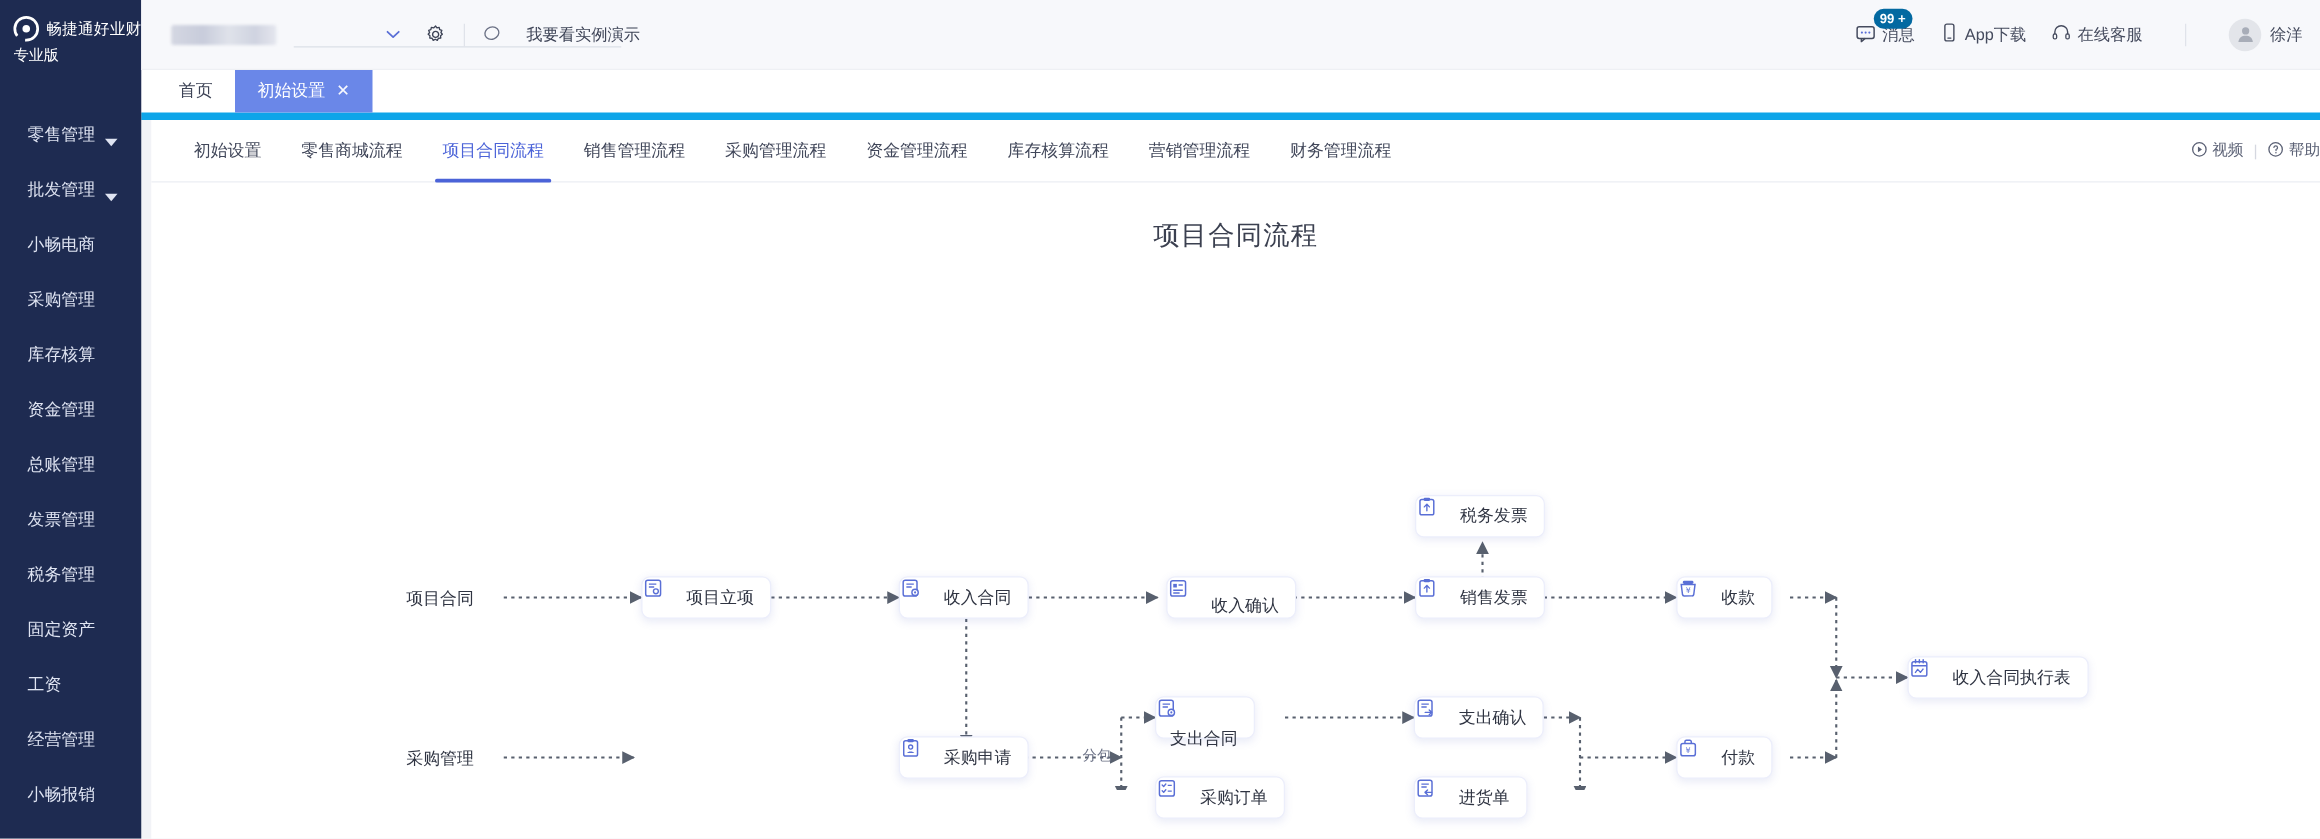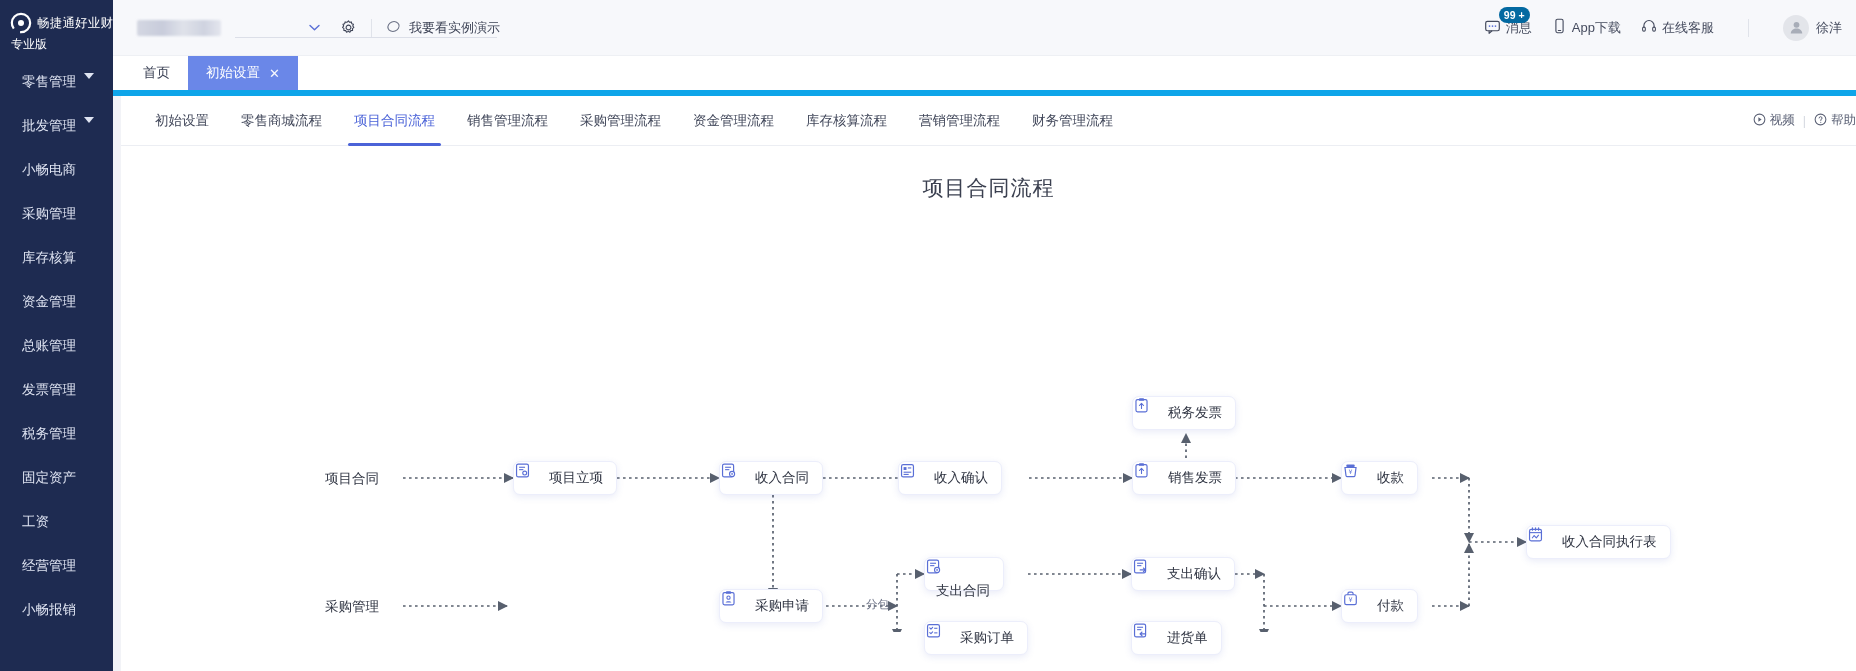--- a/index.html
+++ b/index.html
@@ -21,21 +21,21 @@
     width: 22px; height: 22px; flex: 0 0 22px;
     display: flex; align-items: center; justify-content: center;
   }
   .brand-name {
     color: #ffffff; font-size: 12.5px; letter-spacing: .2px; white-space: nowrap;
   }
   .brand-sub { color: #ffffff; font-size: 12px; margin-top: 2px; padding-left: 1px; }
 
   .nav { margin-top: 14px; }
   .nav-item {
-    height: 44px; display: flex; align-items: flex-start; padding-left: 22px;
+    height: 44px; display: flex; align-items: flex-end; padding-left: 22px;
     color: #dfe4f2; font-size: 13.5px; cursor: pointer; white-space: nowrap;
   }
   .nav-item .caret {
     margin-left: 8px; width: 0; height: 0; border-left: 5px solid transparent;
     border-right: 5px solid transparent; border-top: 6px solid #dfe4f2;
   }
 
   
   .right { flex: 1; display: flex; flex-direction: column; min-width: 0; background:#f2f3f7; }
 
@@ -51,21 +51,21 @@
     filter: blur(1.2px);
   }
   .search-underline {
     position: absolute; left: 122px; top: 37px; width: 262px; height: 1px; background: #dcdfe8;
   }
   .icon-btn { display: flex; align-items: center; justify-content: center; cursor: pointer; }
   .chev-down { margin-left: 86px; }
   .gear { margin-left: 18px; }
   .vdiv { width: 1px; height: 18px; background: #e0e3ea; margin: 0 14px; }
   .demo-link {
-    display: flex; align-items: center; gap: 8px; color: #3d4356; font-size: 13px;
+    display: flex; align-items: center; gap: 20px; color: #3d4356; font-size: 13px;
     cursor: pointer; white-space: nowrap; text-align: right;
   }
   .hdr-right {
     margin-left: auto; display: flex; align-items: center; gap: 20px; padding-right: 0;
   }
   .hdr-link {
     display: flex; align-items: center; gap: 5px; color: #454b5e; font-size: 13px;
     cursor: pointer; position: relative; white-space: nowrap;
   }
   .badge {
@@ -424,21 +424,21 @@
                 <rect x="3" y="2.5" width="13" height="15" rx="2" fill="none" stroke="#5a6fd6" stroke-width="1.4"></rect>
                 <line x1="6" y1="6.2" x2="13" y2="6.2" stroke="#5a6fd6" stroke-width="1.3"></line>
                 <line x1="6" y1="9" x2="11" y2="9" stroke="#5a6fd6" stroke-width="1.3"></line>
                 <circle cx="14.2" cy="14" r="3" fill="#fff" stroke="#5a6fd6" stroke-width="1.3"></circle>
                 <circle cx="14.2" cy="14" r="1" fill="#5a6fd6"></circle>
               </svg>
             </span>
             <span>收入合同</span>
           </div>
 
-          <div class="node" style="left:777px; top:249px;">
+          <div class="node" style="left:812px; top:249px;align-items:flex-end;">
             <span class="ic">
               <svg width="17" height="17" viewBox="0 0 20 20">
                 <rect x="3" y="3" width="14" height="14.5" rx="2" fill="none" stroke="#5a6fd6" stroke-width="1.4"></rect>
                 <rect x="5.4" y="6" width="3.4" height="3.4" fill="#5a6fd6"></rect>
                 <line x1="10.4" y1="7" x2="14.4" y2="7" stroke="#5a6fd6" stroke-width="1.3"></line>
                 <line x1="5.4" y1="12" x2="14.4" y2="12" stroke="#5a6fd6" stroke-width="1.3"></line>
                 <line x1="5.4" y1="14.6" x2="11.4" y2="14.6" stroke="#5a6fd6" stroke-width="1.3"></line>
               </svg>
             </span>
             <span>收入确认</span>

